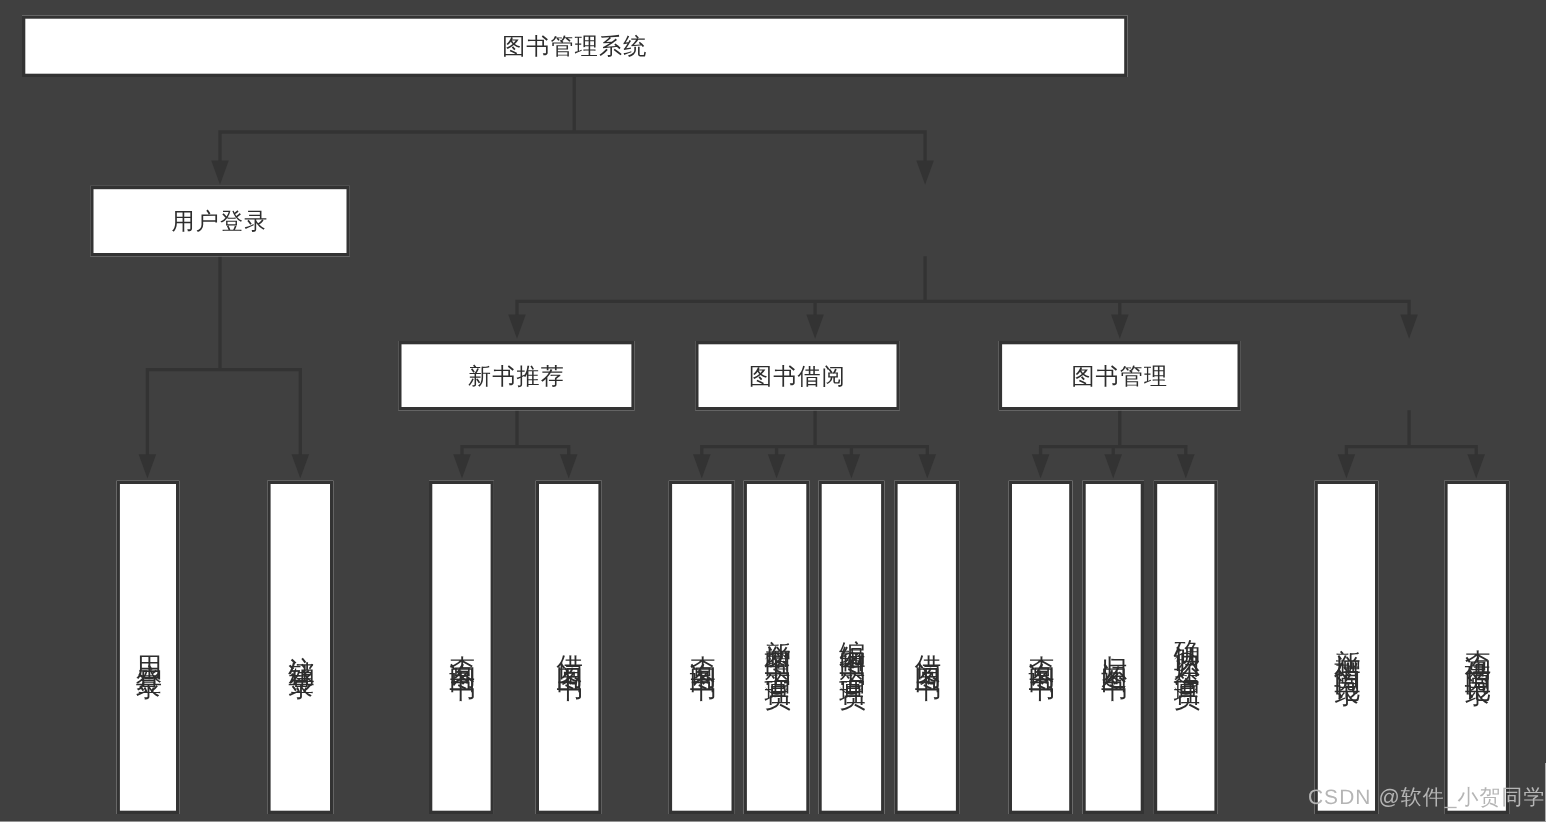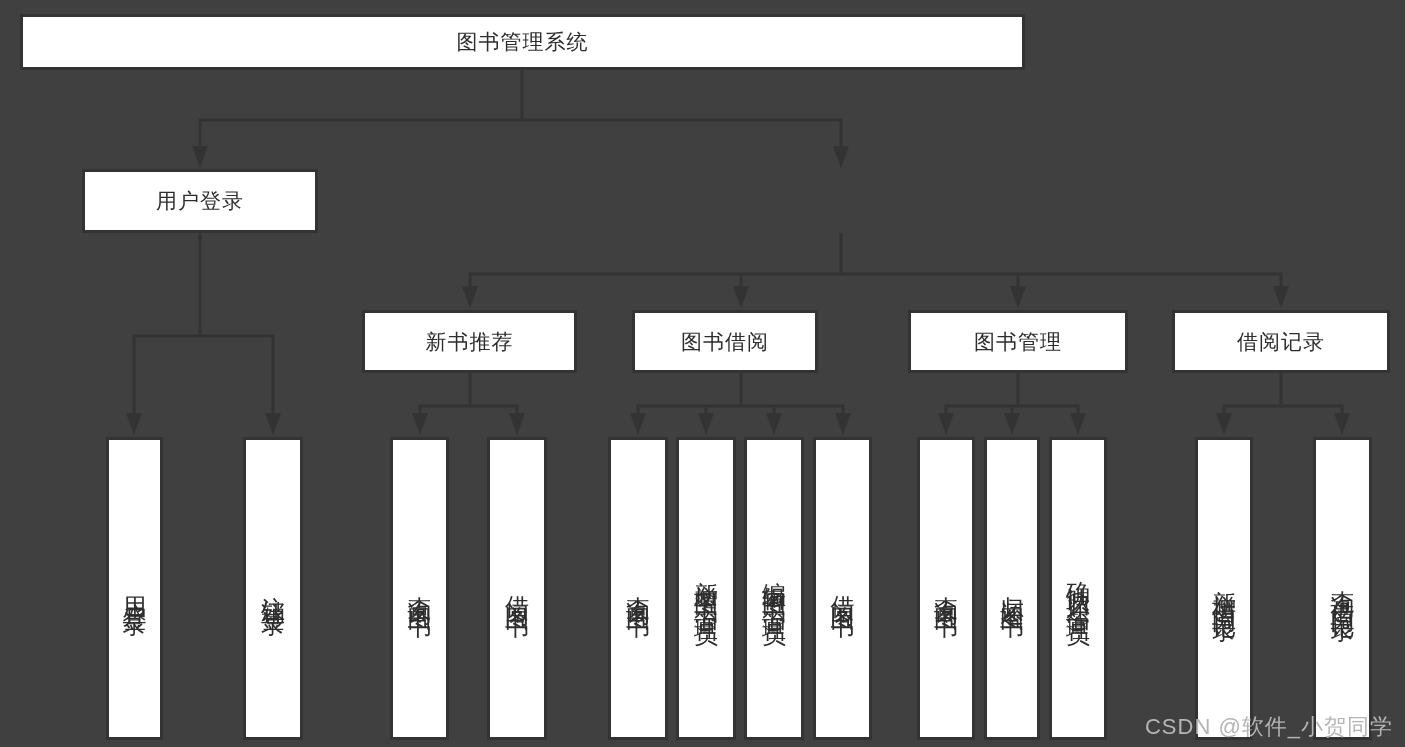--- a/index.html
+++ b/index.html
@@ -44,23 +44,23 @@
   .leaf .vtext {
     writing-mode: vertical-rl;
     text-orientation: mixed;
     font-size: 24px;
     letter-spacing: 6px;
     line-height: 1;
     white-space: nowrap;
   }
   .watermark {
     position: absolute;
-    right: 12px;
+    right: 0;
     top: 712px;
-    font-size: 22px;
+    font-size: 19px;
     letter-spacing: 1px;
     color: #b5b5b5;
     z-index: 3;
     white-space: nowrap;
   }
 </style>
 </head>
 <body>
 
 <div class="canvas">
@@ -115,23 +115,20 @@
 
   <div class="node l3" style="left:362px;width:215px">
     <span class="hlabel">新书推荐</span>
   </div>
   <div class="node l3" style="left:632px;width:186px">
     <span class="hlabel">图书借阅</span>
   </div>
   <div class="node l3" style="left:908px;width:220px">
     <span class="hlabel">图书管理</span>
   </div>
-  <div class="node l3" style="left:1172px;width:218px">
-    <span class="hlabel">借阅记录</span>
-  </div>
 
   <div class="node leaf" style="left:106px;width:57px">
     <span class="vtext">用户登录</span>
   </div>
   <div class="node leaf" style="left:243px;width:60px">
     <span class="vtext">注销登录</span>
   </div>
 
   <div class="node leaf" style="left:390px;width:59px">
     <span class="vtext">查询图书</span>

